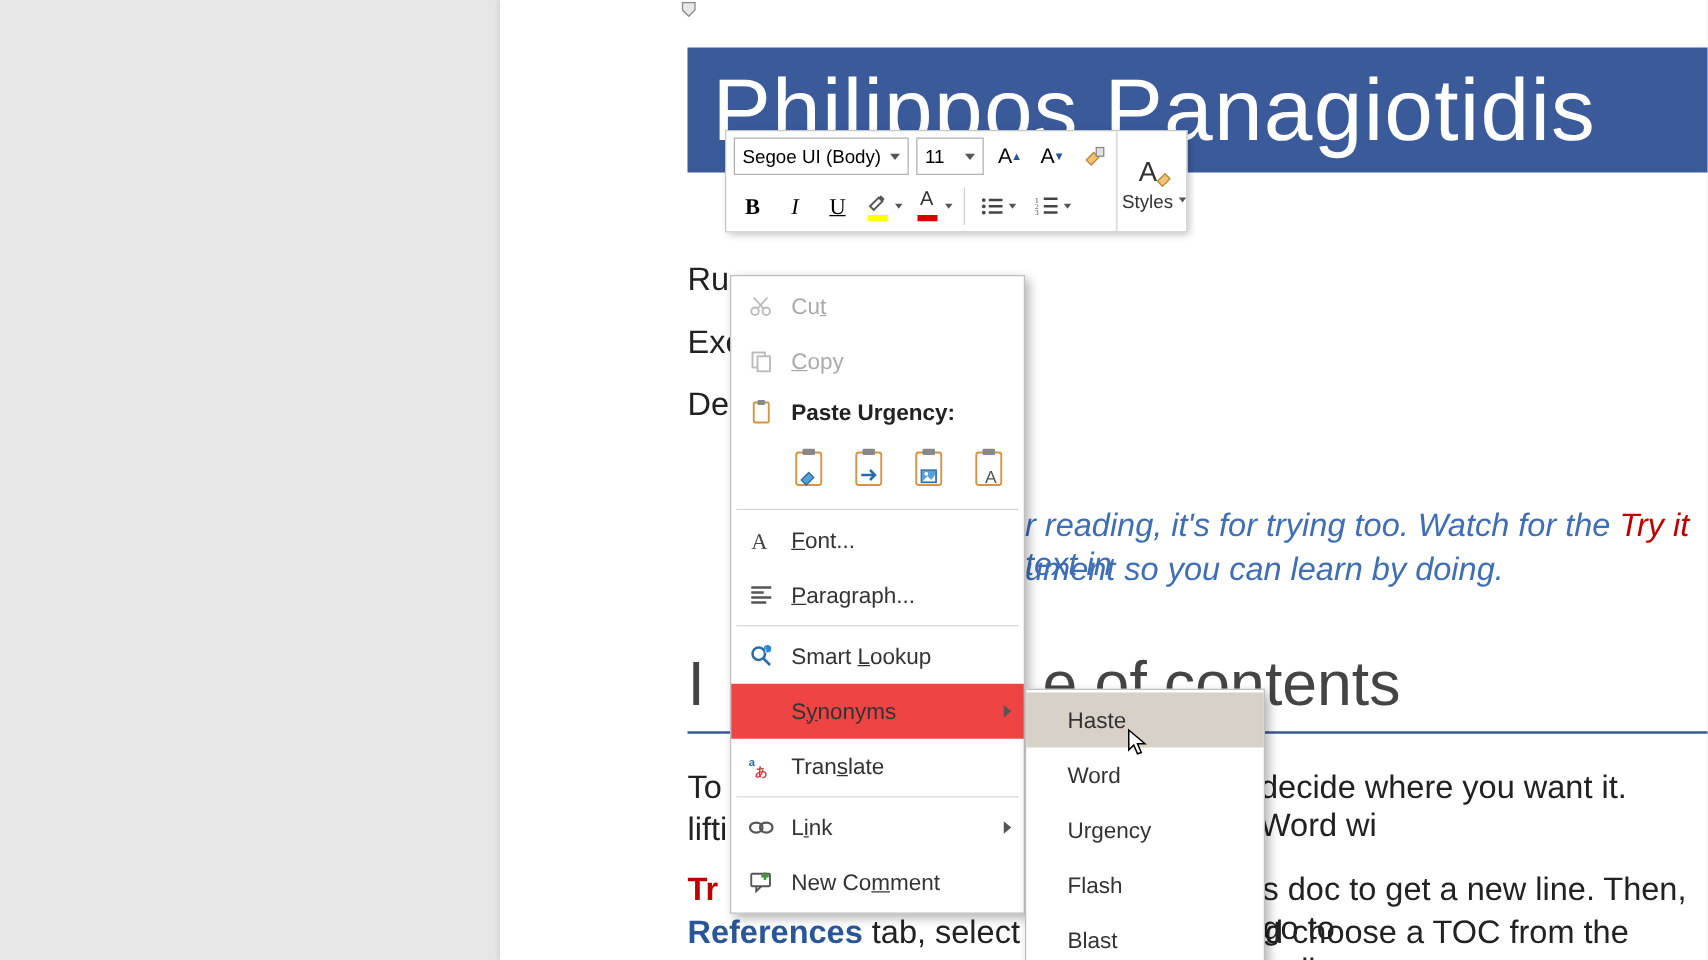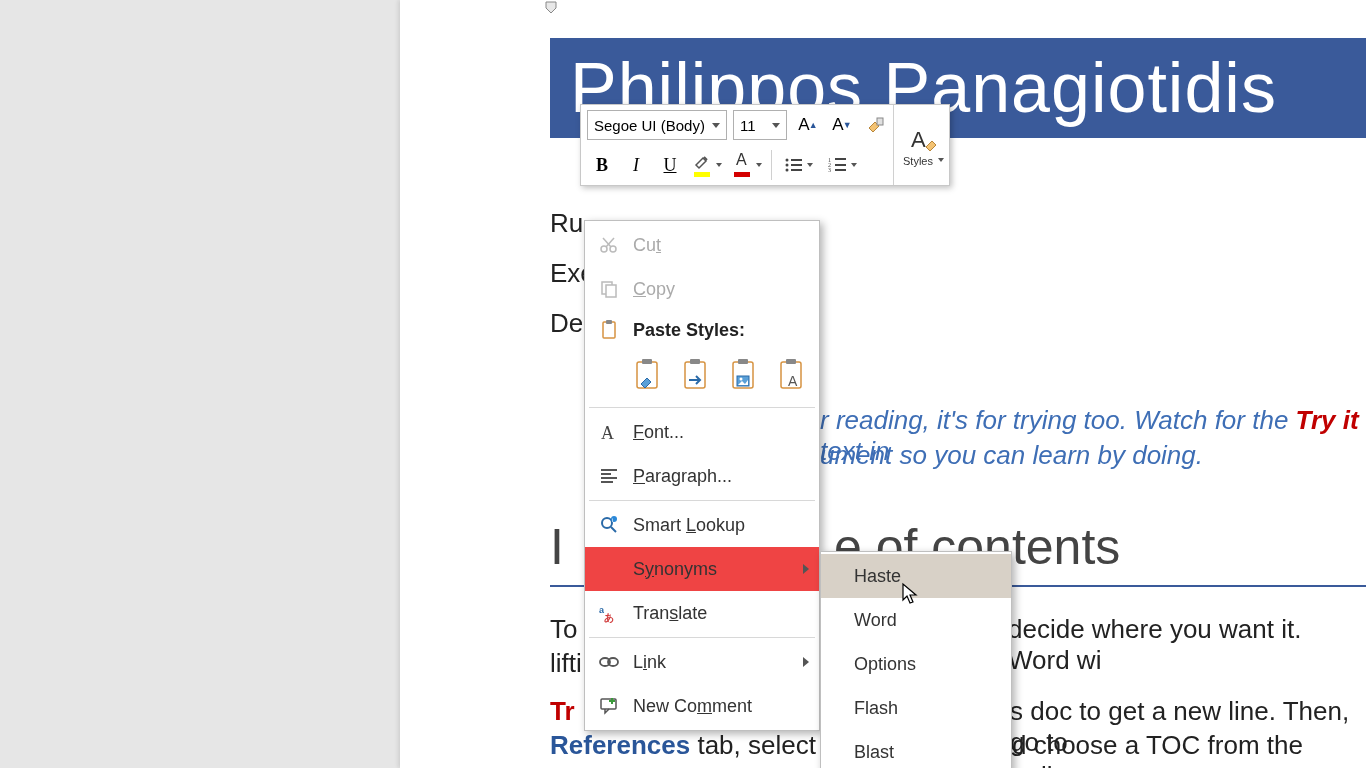--- a/index.html
+++ b/index.html
@@ -47,21 +47,21 @@
   position: absolute;
   color: #222;
   font-size: 26px;
 }
 .doc-italic {
   position: absolute;
   font-style: italic;
   color: #3e6eb5;
   font-size: 26px;
 }
-.tryit { color: #c00000; font-weight: bold; font-style: italic; }
+.tryit { color: #c00000; font-weight: normal; font-style: italic; }
 .section-head {
   position: absolute;
   font-size: 50px;
   color: #444;
   font-weight: 300;
 }
 .section-rule {
   position: absolute;
   height: 2px;
   background: #3a5a9a;
@@ -124,21 +124,21 @@
 .toolbtn-wide { width: 40px; }
 .format-painter svg, .styles-block svg { display:block; }
 .styles-block {
   width: 56px;
   display: flex; flex-direction: column; align-items: center;
   border-left: 1px solid #d0d0d0;
   padding: 6px 4px 2px 8px;
   height: 80px;
   justify-content: center;
 }
-.styles-label { font-size: 11px; color: #333; margin-top: 2px;}
+.styles-label { font-size: 15px; color: #333; margin-top: 2px;}
 .mini-main { display: flex; flex-direction: column; }
 .highlight-btn { position: relative; width: 36px; }
 .highlight-bar { position: absolute; bottom: 3px; left: 5px; width: 16px; height: 5px; background: #ffff00; }
 .fontcolor-btn { position: relative; width: 36px; }
 .fontcolor-bar { position: absolute; bottom: 3px; left: 5px; width: 16px; height: 5px; background: #d40000; }
 .tiny-caret {
   width: 0; height: 0;
   border-left: 3px solid transparent;
   border-right: 3px solid transparent;
   border-top: 4px solid #555;
@@ -356,21 +356,21 @@
       </span>
     <span class="cm-label"><u>C</u>opy</span>
   </div>
   <div class="cm-item" style="height:38px">
     <span class="cm-icon">
         <svg width="20" height="22">
           <rect x="4" y="3" width="12" height="16" rx="1" fill="none" stroke="#d69341" stroke-width="1.5"></rect>
           <rect x="7" y="1" width="6" height="4" rx="1" fill="#888"></rect>
         </svg>
       </span>
-    <span class="cm-paste-label">Paste Styles:</span>
+    <span class="cm-paste-label">Paste Urgency:</span>
   </div>
   <div class="cm-paste-row">
     <div class="paste-icon">
         <svg width="30" height="34">
           <rect x="5" y="4" width="20" height="26" rx="2" fill="#fff" stroke="#d69341" stroke-width="1.5"></rect>
           <rect x="10" y="1" width="10" height="5" rx="1" fill="#888"></rect>
           <path d="M9 26 L15 20 L19 24 L13 30 Z" fill="#5aa0d8" stroke="#2a6aa8"></path>
         </svg>
       </div>
     <div class="paste-icon">
@@ -463,21 +463,21 @@
           <line x1="10" y1="5" x2="16" y2="5" stroke="#3a9a3a" stroke-width="2"></line>
         </svg>
       </span>
     <span class="cm-label">New Co<u>m</u>ment</span>
   </div>
 </div>
 
 <div class="submenu">
   <div class="sm-item hl">Haste</div>
   <div class="sm-item">Word</div>
-  <div class="sm-item">Options</div>
+  <div class="sm-item">Urgency</div>
   <div class="sm-item">Flash</div>
   <div class="sm-item">Blast</div>
 </div>
 
 <div class="cursor">
 <svg width="20" height="24">
       <path d="M2 2 L2 18 L6 14 L9 21 L12 20 L9 13 L15 13 Z" fill="#fff" stroke="#000" stroke-width="1.2"></path>
     </svg>
 </div>
 

